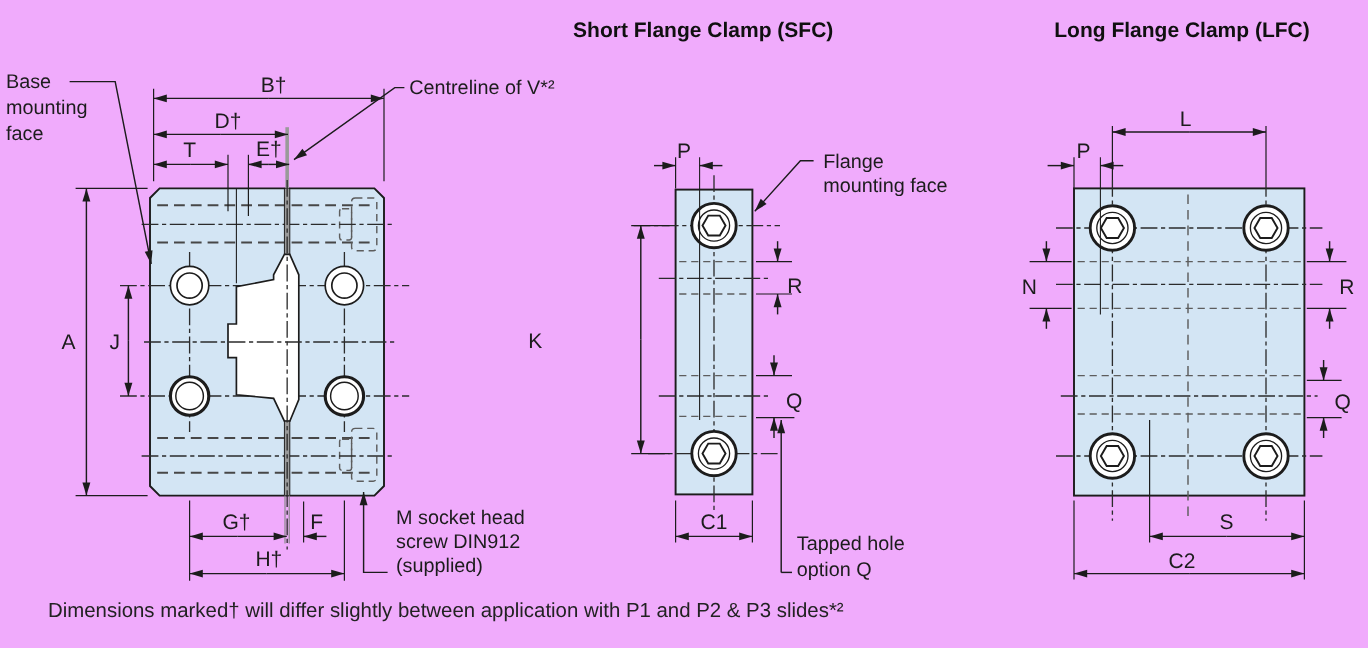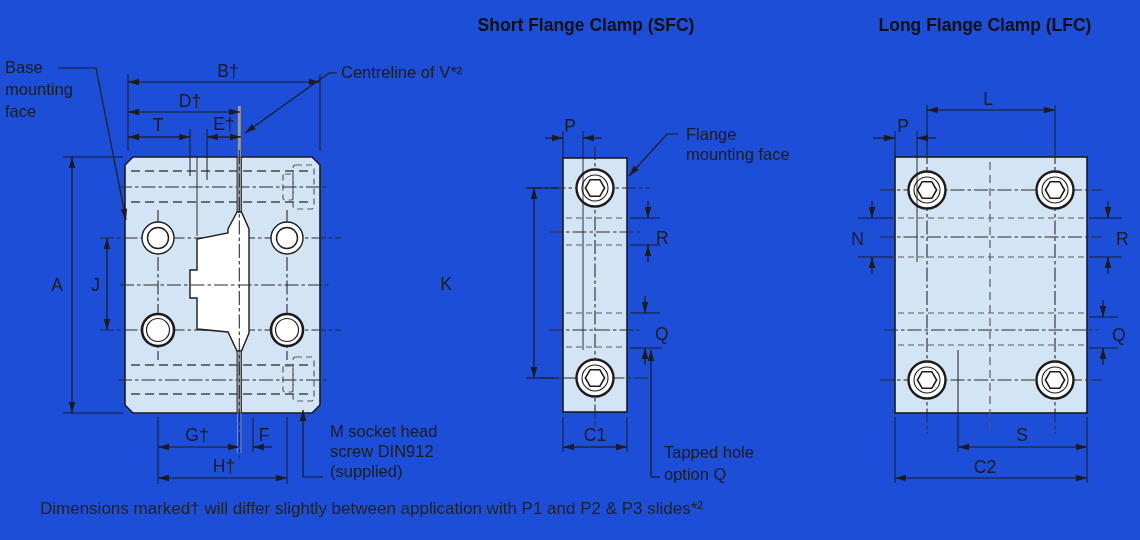--- a/index.html
+++ b/index.html
@@ -1,16 +1,16 @@
 <!DOCTYPE html>
 <html><head>
 <meta charset="utf-8">
 <style>
   html,body{margin:0;padding:0;background:#fff;}
-  .page{width:1140px;height:540px;background:#1d4ed8;position:relative;overflow:hidden;
+  .page{width:1140px;height:540px;background:#f0abfc;position:relative;overflow:hidden;
         font-family:"Liberation Sans", sans-serif;}
   svg{display:block;}
   .body-shape{stroke:#1c1c1c;stroke-width:1.6;}
   .ext {stroke:#1c1c1c;stroke-width:1;fill:none;}
   .thin{stroke:#1c1c1c;stroke-width:0.9;fill:none;}
   .cl  {stroke:#2b2b2b;stroke-width:1.1;stroke-dasharray:14 3 3.5 3;fill:none;}
   .hid {stroke:#474747;stroke-width:1.7;stroke-dasharray:9 5;fill:none;}
   .hid2{stroke:#5d5d5d;stroke-width:1.2;stroke-dasharray:6 4;fill:none;}
   .dashc{stroke:#5d5d5d;stroke-width:1.2;stroke-dasharray:8 5;fill:none;}
   .dim {stroke:#1c1c1c;stroke-width:1.2;fill:none;}

